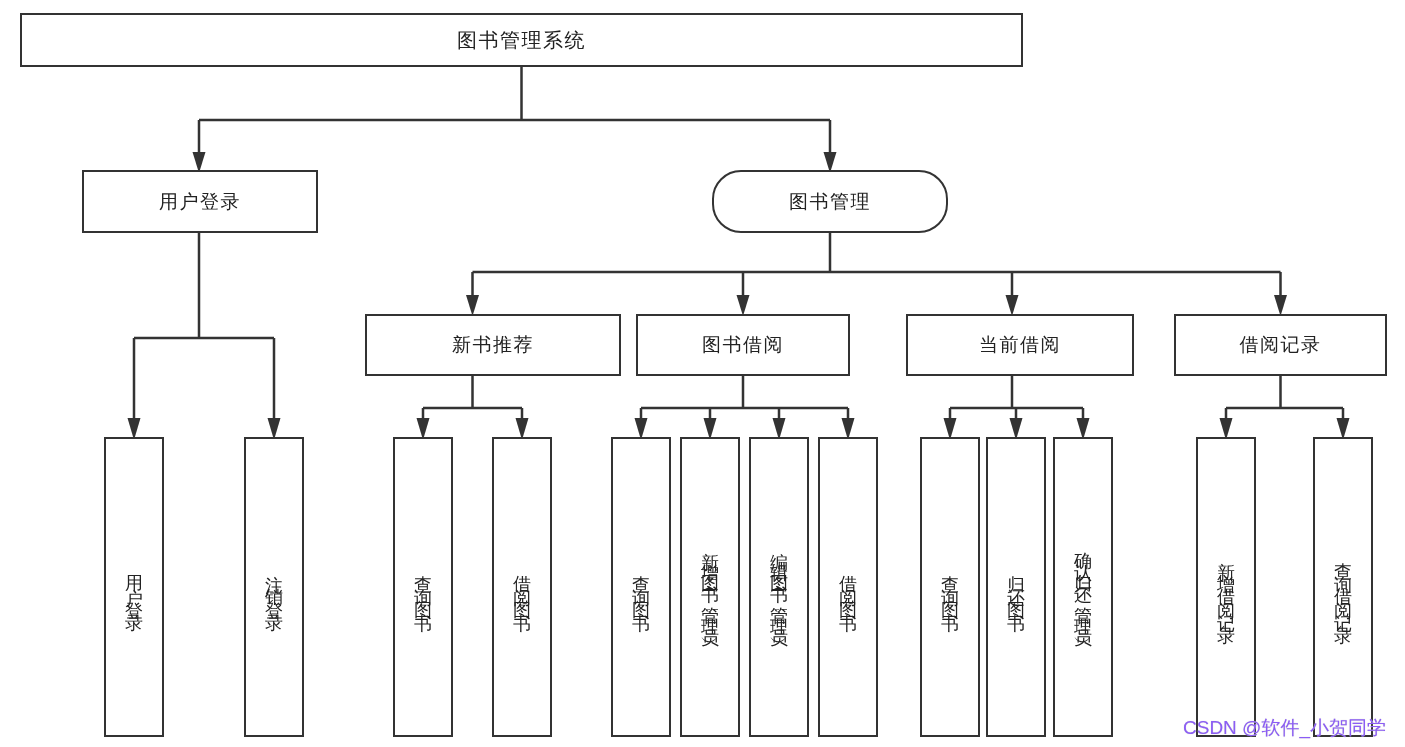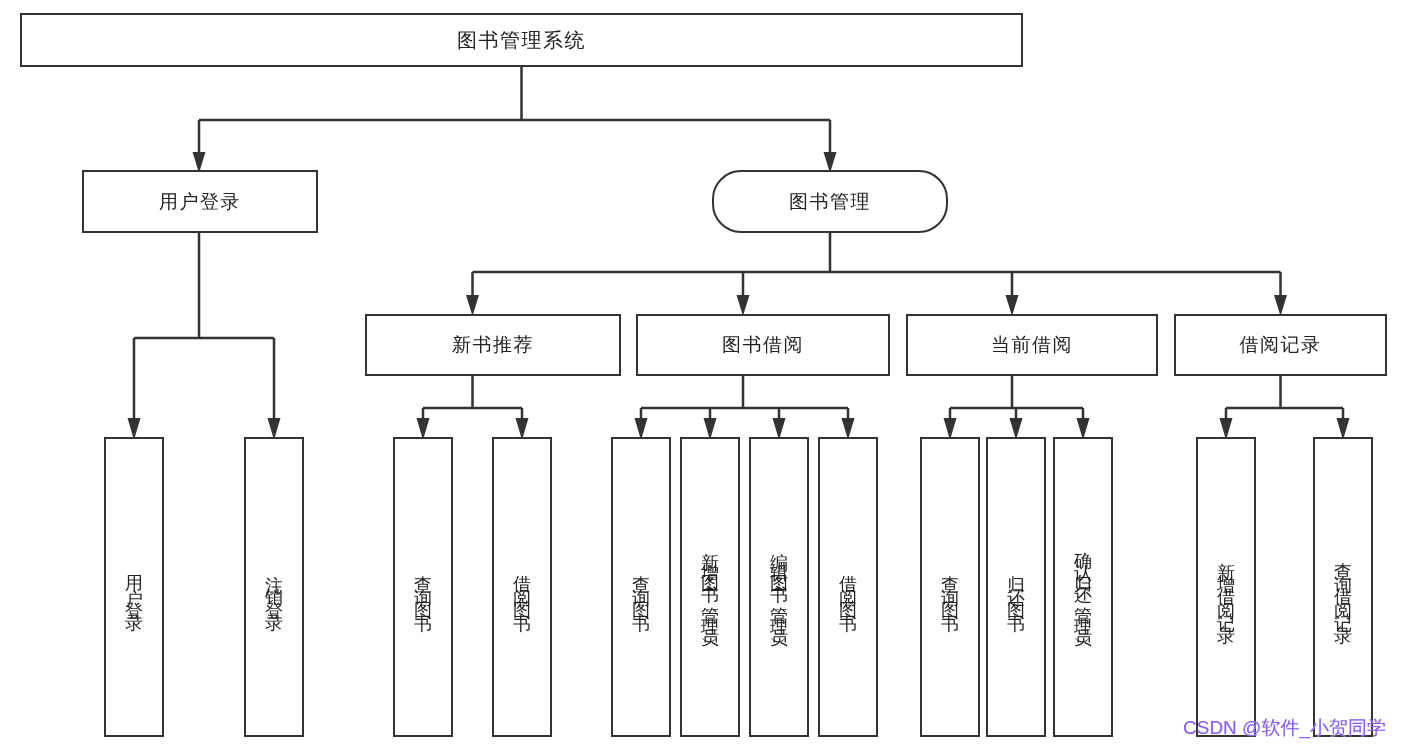--- a/index.html
+++ b/index.html
@@ -18,22 +18,22 @@
   .vlabel{
     writing-mode:vertical-rl;font-size:18px;letter-spacing:13px;
     white-space:nowrap;line-height:1;
   }
   .vlabel.dense{letter-spacing:11px;}
   
   .n-root {left:20px;  top:13px;  width:1003px;height:54px;}
   .n-login{left:82px;  top:170px; width:236px; height:63px;}
   .n-mgmt {left:712px; top:170px; width:236px; height:63px;border-radius:29px;}
   .n-l3-0 {left:365px; top:314px; width:256px; height:62px;}
-  .n-l3-1 {left:636px; top:314px; width:254px; height:62px;font-family:Liberation Serif, serif;}
-  .n-l3-2 {left:906px; top:314px; width:252px; height:62px;}
+  .n-l3-1 {left:636px; top:314px; width:214px; height:62px;font-family:Liberation Serif, serif;}
+  .n-l3-2 {left:906px; top:314px; width:228px; height:62px;}
   .n-l3-3 {left:1174px;top:314px; width:213px; height:62px;}
   .leaf   {top:437px;  width:60px; height:300px;}
   .n-a0{left:104px;} .n-a1{left:244px;}
   .n-b0{left:393px;} .n-b1{left:492px;}
   .n-c0{left:611px;} .n-c1{left:680px;} .n-c2{left:749px;} .n-c3{left:818px;}
   .n-d0{left:920px;} .n-d1{left:986px;} .n-d2{left:1053px;}
   .n-e0{left:1196px;}.n-e1{left:1313px;}
   .watermark{
     position:absolute;left:1183px;top:715px;width:222px;z-index:3;
     color:#8b5cf6;font-size:19px;white-space:nowrap;

